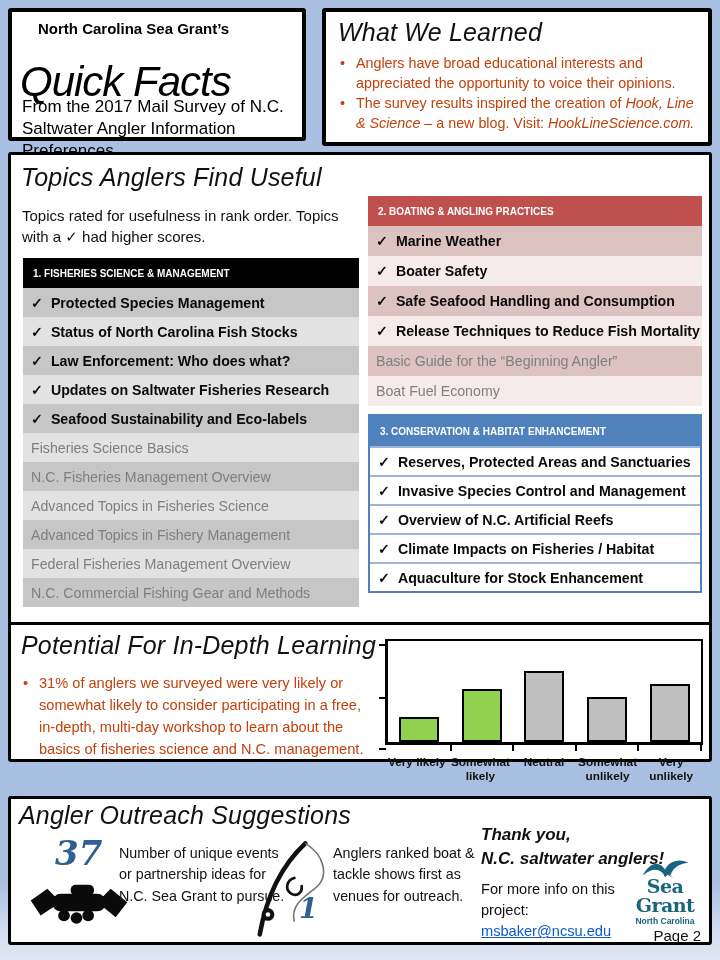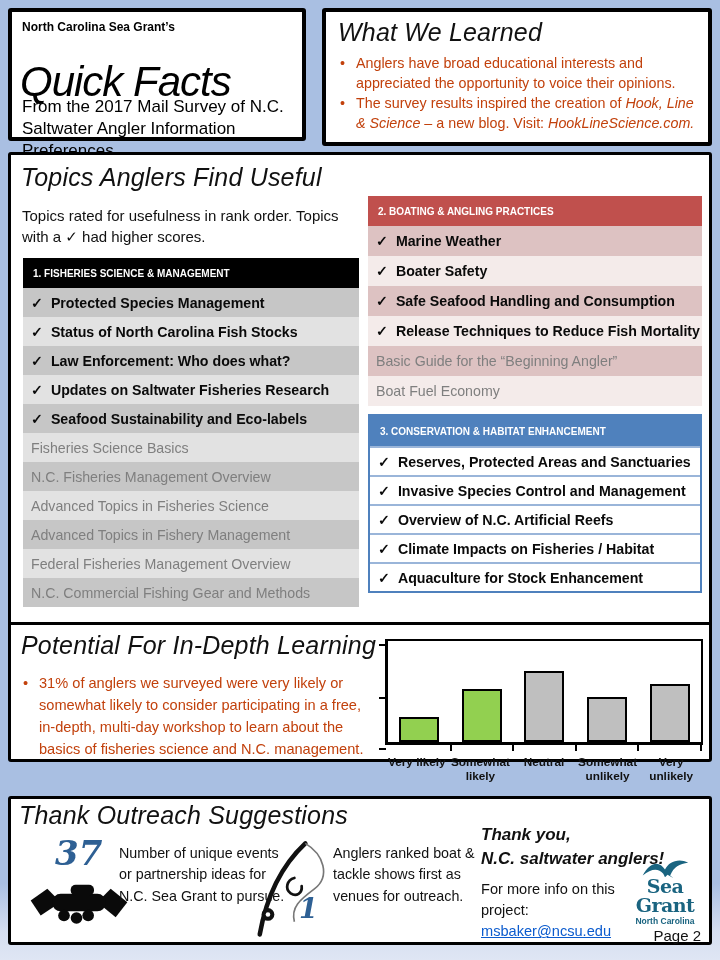--- a/index.html
+++ b/index.html
@@ -5,21 +5,21 @@
   html,body{margin:0;padding:0;}
   body{font-family:"Liberation Sans",sans-serif;}
   #page{position:relative;width:720px;height:960px;overflow:hidden;
         background:linear-gradient(180deg,#a9bfe2 0%,#a9bfe2 92%,#d5def0 97%,#dfe6f4 100%);}
   .panel{position:absolute;background:#fff;border:3px solid #000;border-radius:3px;box-sizing:border-box;}
   .panel > *{position:absolute;}
   .ptitle{font-style:italic;font-size:25px;color:#111;letter-spacing:.2px;white-space:nowrap;}
 
   
   #p1{left:8px;top:8px;width:298px;height:133px;border-width:4px;}
-  .kicker{left:10px;top:8px;font-weight:bold;font-size:12px;}
+  .kicker{left:26px;top:8px;font-weight:bold;font-size:15px;}
   .bigtitle{left:8px;top:26px;font-weight:normal;font-style:italic;font-size:42px;letter-spacing:-1px;margin-top:20px;}
   .subtitle{left:10px;top:84px;width:272px;font-weight:normal;font-size:17px;line-height:1.3;}
 
   
   #p2{left:322px;top:8px;width:390px;height:138px;border-width:4px;}
   #p2 .ptitle{left:12px;top:6px;}
   .blist{left:6px;top:42px;width:366px;margin:0;padding:0;list-style:none;font-size:14.3px;line-height:1.38;color:#c2410c;}
   .blist li{padding-left:24px;position:relative;margin-bottom:1px;}
   .blist li::before{content:"•";position:absolute;left:8px;}
 
@@ -232,21 +232,21 @@
         <div class="xlabel">Very likely</div>
         <div class="xlabel">Somewhat likely</div>
         <div class="xlabel">Neutral</div>
         <div class="xlabel">Somewhat unlikely</div>
         <div class="xlabel">Very unlikely</div>
       </div>
     </div>
   </div>
 
   <div class="panel" id="p5">
-    <div class="ptitle">Thank Outreach Suggestions</div>
+    <div class="ptitle">Angler Outreach Suggestions</div>
 
     <div class="bignum" id="num37">37</div>
     <svg id="hand-icon" width="100" height="56" viewBox="0 0 120 66">
       <g fill="#0a0a0a">
         <polygon points="2,30 22,16 38,32 14,48"></polygon>
         <polygon points="118,32 98,16 82,32 104,50"></polygon>
         <rect x="28" y="22" width="64" height="21" rx="10"></rect>
         <rect x="50" y="11" width="28" height="13" rx="6"></rect>
         <circle cx="42" cy="48" r="7"></circle>
         <circle cx="57" cy="51" r="7"></circle>

